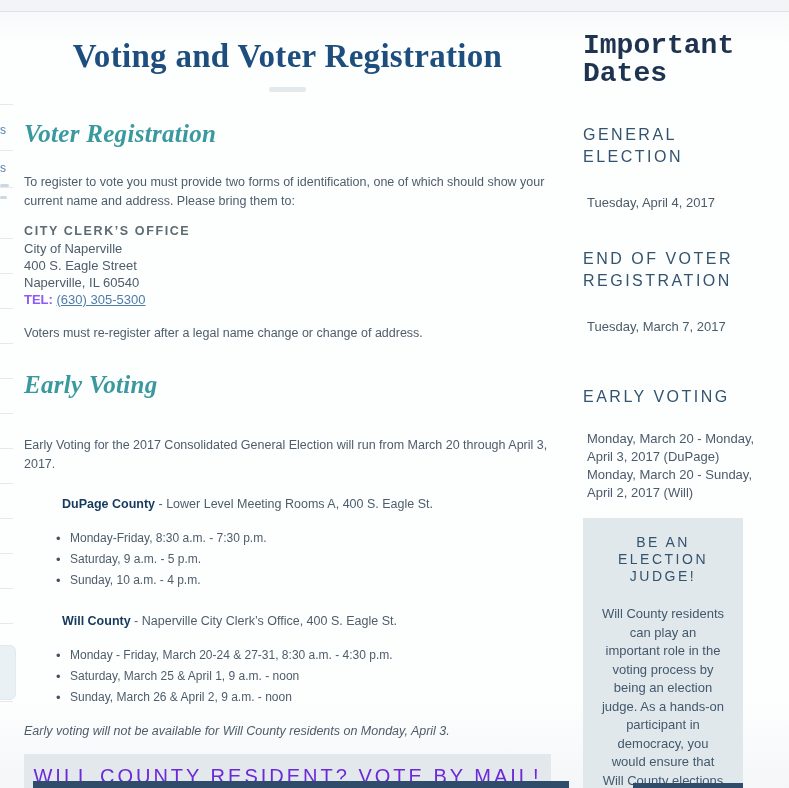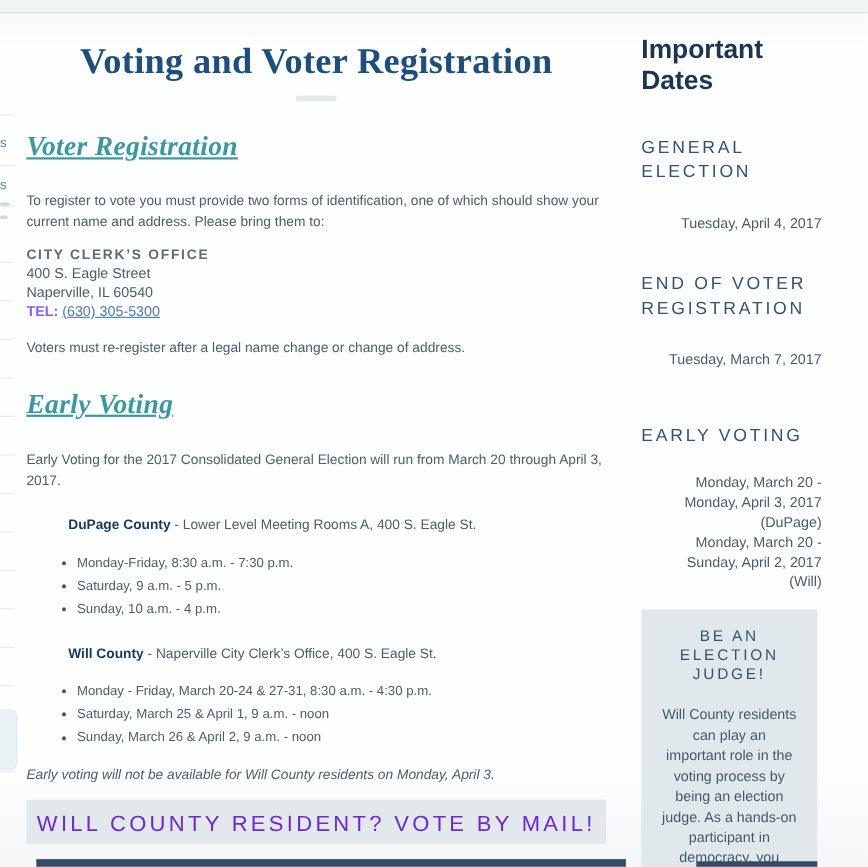--- a/index.html
+++ b/index.html
@@ -19,31 +19,31 @@
 
   
   .main-col{position:absolute;left:24px;top:11px;width:527px;padding-top:26px;}
   h1.page-title{
     margin:0;font-family:"Liberation Serif",serif;font-weight:bold;
     font-size:33px;line-height:38px;color:#1e4e7d;text-align:center;letter-spacing:.3px;
   }
   .title-divider{width:37px;height:5px;background:#e3e9ed;border-radius:2px;margin:12px auto 0;}
   h2.teal{
     margin:27px 0 0;font-family:"Liberation Serif",serif;font-style:italic;font-weight:bold;
-    font-size:25px;line-height:30px;color:#39999e;letter-spacing:.3px;text-decoration:underline;
+    font-size:25px;line-height:30px;color:#39999e;letter-spacing:.3px;
   }
   .main-col p{margin:0;font-size:12.5px;line-height:19px;color:#4e5d6b;}
   p.intro{margin-top:24px;}
   .address{margin-top:12px;font-size:13px;line-height:17px;}
   .office-label{font-weight:bold;letter-spacing:1.6px;color:#5d6a71;font-size:12.5px;}
   .addr-line{color:#4e5d6b;}
   .tel-label{font-weight:bold;color:#8b5cf6;}
   a.phone-link{color:#4d7ca8;text-decoration:underline;}
   p.reg-note{margin-top:16px;}
-  p.ev-intro{margin-top:26px;}
+  p.ev-intro{margin-top:36px;}
   p.county-line{margin-top:21px;padding-left:38px;}
   .county-name{font-weight:bold;color:#16395d;}
   ul.hours{margin:14px 0 0;padding:0;list-style:none;}
   ul.hours li{
     position:relative;margin:0 0 0 32px;padding-left:14px;
     font-size:12px;line-height:21px;color:#4e5d6b;
   }
   ul.hours li::before{content:"•";position:absolute;left:0;top:0;color:#42526b;font-size:13px;}
   p.ev-note{margin-top:14px;font-style:italic;}
   .banner{
@@ -52,29 +52,29 @@
   }
   .banner-label{
     font-size:20px;letter-spacing:3px;color:#6d28d9;padding-bottom:6px;white-space:nowrap;
   }
   .cta-bar-left{position:absolute;left:33px;top:781px;width:536px;height:12px;background:#2f4d6a;}
   .cta-bar-right{position:absolute;left:633px;top:783px;width:110px;height:10px;background:#2f4d6a;}
 
   
   .sidebar{position:absolute;left:583px;top:11px;width:180px;padding-top:21px;}
   h2.sidebar-title{
-    margin:0;font-family:Liberation Sans, sans-serif;font-weight:bold;
-    font-size:24px;line-height:28px;color:#1d3350;
+    margin:0;font-family:Liberation Mono, monospace;font-weight:bold;
+    font-size:28px;line-height:28px;color:#1d3350;
   }
   .sb-heading{
     margin:36px 0 0;font-size:16px;line-height:22px;letter-spacing:2.5px;
     color:#33536f;font-weight:normal;
   }
   .sb-heading.third{margin-top:50px;}
-  .sb-date{margin:26px 16px 0;font-size:13px;line-height:18px;color:#4c5b6b;text-align:right;}
+  .sb-date{margin:26px 4px 0;font-size:13px;line-height:18px;color:#4c5b6b;}
   .sb-date.multi{margin-top:22px;}
   .judge-box{
     margin-top:16px;width:124px;padding:16px 18px;height:310px;
     background:#e1e8ec;text-align:center;
   }
   .judge-heading{font-size:14px;line-height:17px;letter-spacing:2.5px;color:#33536f;}
   .judge-body{margin-top:20px;font-size:13px;line-height:18.5px;color:#42586c;}
 </style>
 </head>
 <body>
@@ -107,20 +107,21 @@
 
 <div class="main-col">
   <h1 class="page-title">Voting and Voter Registration</h1>
   <div class="title-divider"></div>
 
   <h2 class="teal">Voter Registration</h2>
   <p class="intro">To register to vote you must provide two forms of identification, one of which should show your current name and address. Please bring them to:</p>
 
   <div class="address">
     <div class="office-label">CITY CLERK’S OFFICE</div>
+    <div class="addr-line">City of Naperville</div>
     <div class="addr-line">400 S. Eagle Street</div>
     <div class="addr-line">Naperville, IL 60540</div>
     <div class="addr-line">
       <span class="tel-label">TEL:</span>
       <a href="#" class="phone-link">(630) 305-5300</a>
     </div>
   </div>
 
   <p class="reg-note">Voters must re-register after a legal name change or change of address.</p>
 

